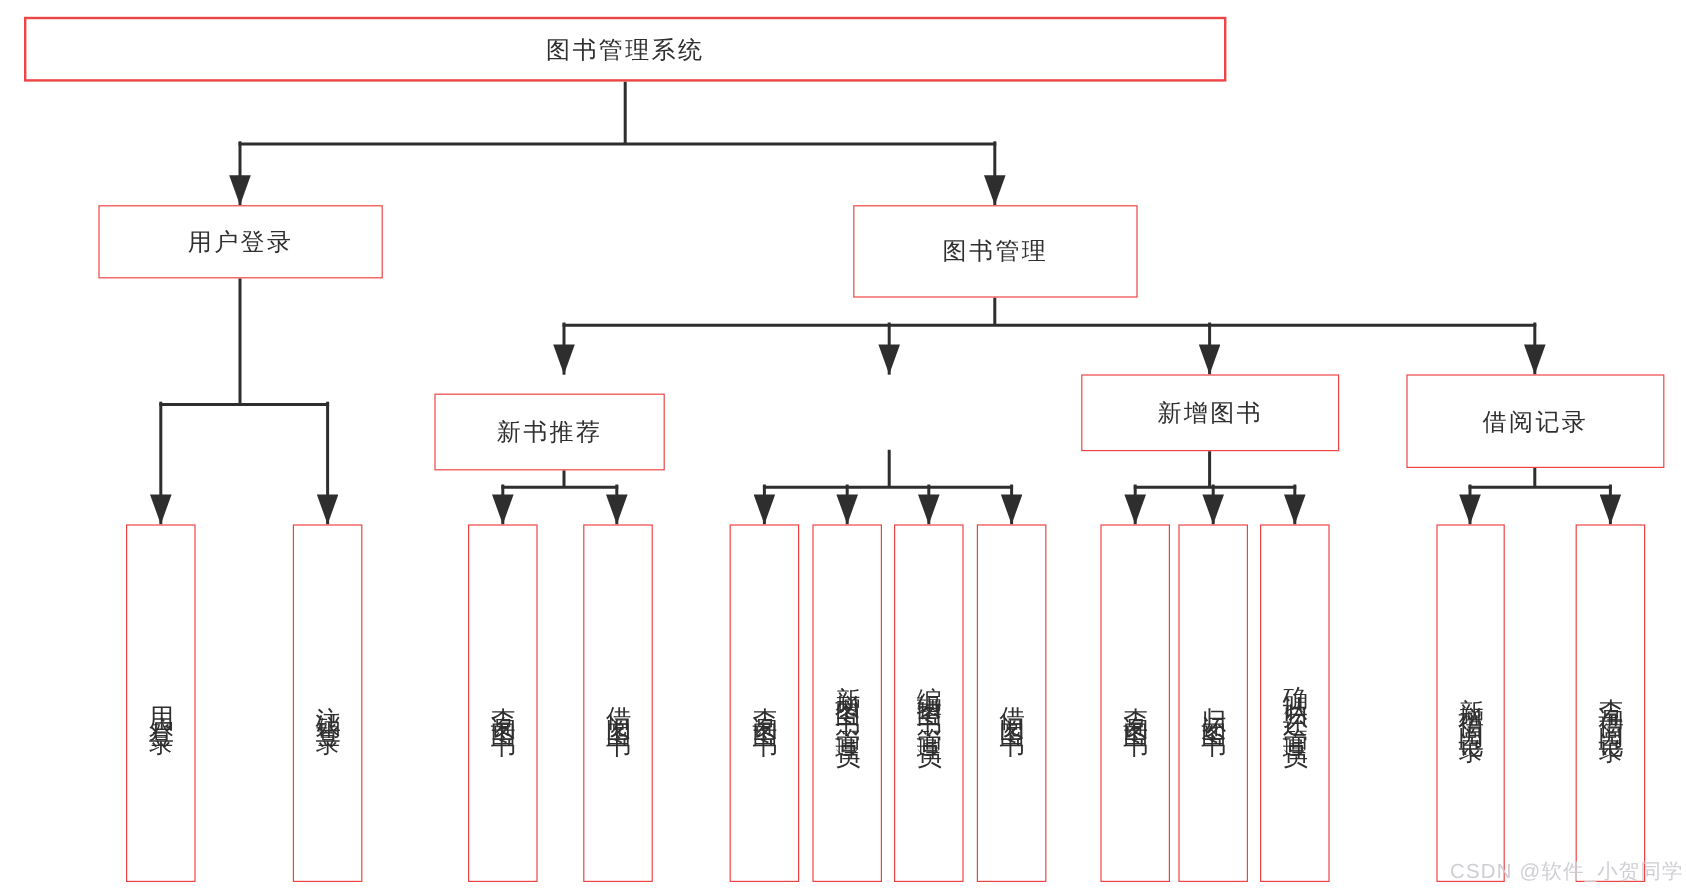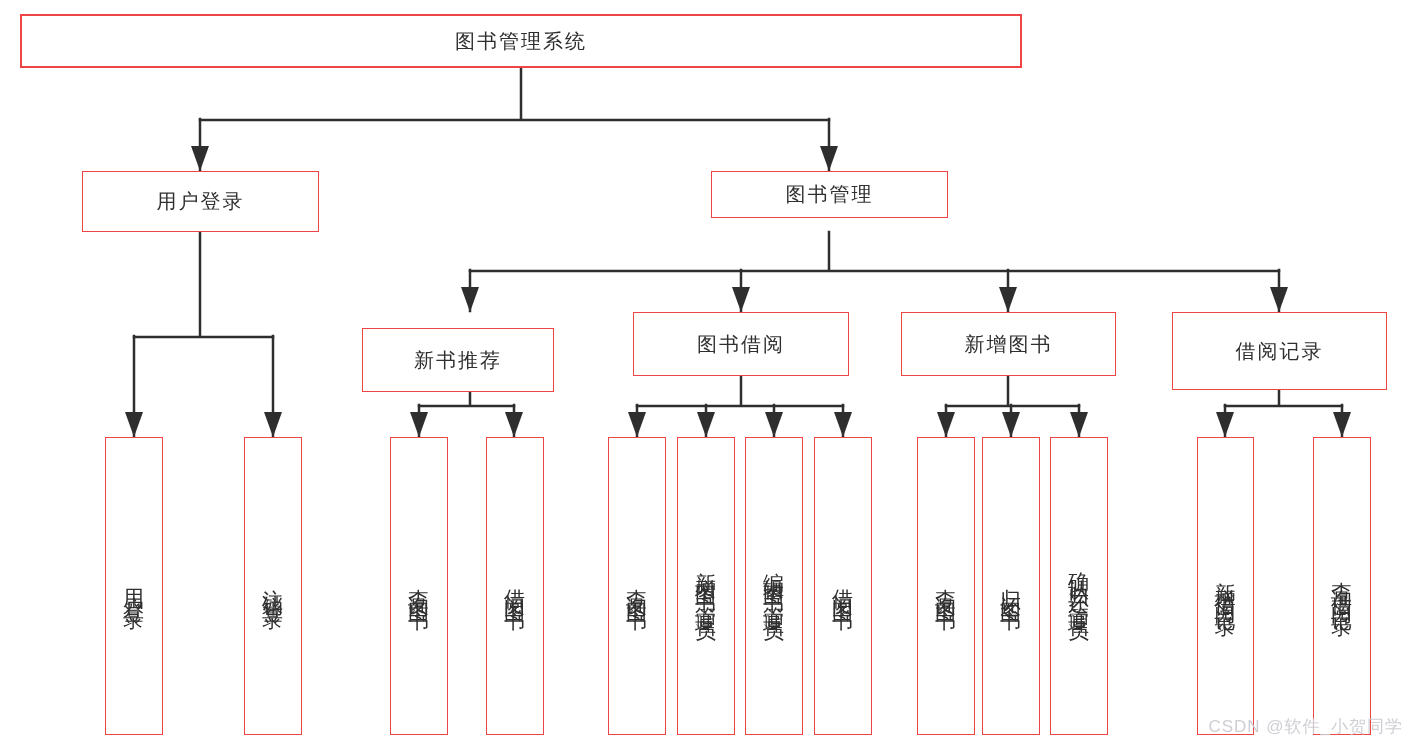--- a/index.html
+++ b/index.html
@@ -105,29 +105,26 @@
     </g>
   </svg>
 
   <div class="node hbox root" style="left:20px; top:14px; width:1002px; height:54px;">
     <span>图书管理系统</span>
   </div>
 
   <div class="node hbox" style="left:82px; top:171px; width:237px; height:61px;">
     <span>用户登录</span>
   </div>
-  <div class="node hbox" style="left:711px; top:171px; width:237px; height:47px;justify-content:center;">
+  <div class="node hbox" style="left:711px; top:171px; width:237px; height:77px;justify-content:center;">
     <span>图书管理</span>
   </div>
 
   <div class="node hbox" style="left:362px; top:328px; width:192px; height:64px;">
     <span>新书推荐</span>
-  </div>
-  <div class="node hbox" style="left:633px; top:312px; width:216px; height:64px;">
-    <span>图书借阅</span>
   </div>
   <div class="node hbox" style="left:901px; top:312px; width:215px; height:64px;">
     <span>新增图书</span>
   </div>
   <div class="node hbox" style="left:1172px; top:312px; width:215px; height:78px;">
     <span>借阅记录</span>
   </div>
 
   <div class="node vbox" style="left:105px; top:437px; width:58px; height:298px;">
     <span>用户登录</span>

